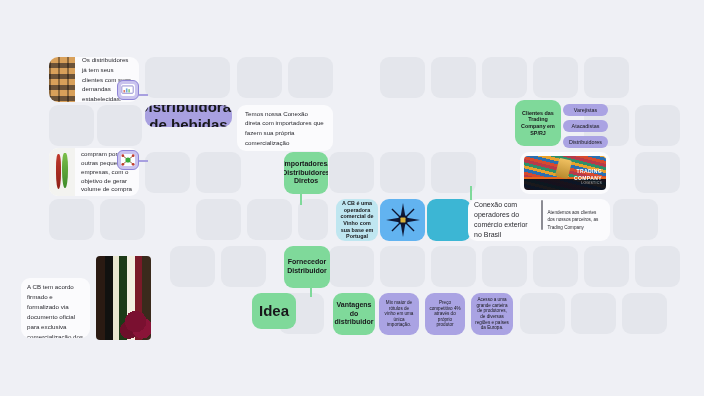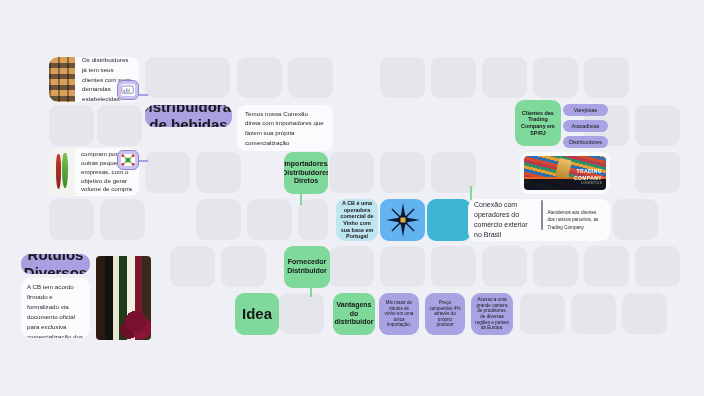--- a/index.html
+++ b/index.html
@@ -285,41 +285,38 @@
     <span>Atacadistas</span>
   </div>
   <div class="node purple-soft t6" style="left:563px;top:136px;width:45px;height:12px;">
     <span>Distribuidores</span>
   </div>
 
   <div class="node green bold t7" style="left:284px;top:246px;width:46px;height:42px;padding:2px;">
     <span>Fornecedor Distribuidor</span>
   </div>
 
-  <div class="node green bold t9" style="left:235px;top:293px;width:44px;height:42px;">
+  <div class="node green bold t9" style="left:252px;top:293px;width:44px;height:36px;">
     <span>Idea</span>
   </div>
 
   <div class="node green bold t7" style="left:333px;top:293px;width:42px;height:42px;padding:2px;">
     <span>Vantagens do distribuidor</span>
   </div>
 
   <div class="node purple-soft t55" style="left:379px;top:293px;width:40px;height:42px;padding:4px;">
     <span>Mix maior de rótulos de vinho em uma única importação.</span>
   </div>
   <div class="node purple-soft t55" style="left:425px;top:293px;width:40px;height:42px;padding:4px;">
     <span>Preço competitivo 4% através do próprio produtor</span>
   </div>
   <div class="node purple-soft t55" style="left:471px;top:293px;width:42px;height:42px;padding:4px;">
     <span>Acesso a uma grande carteira de produtores, de diversas regiões e países da Europa.</span>
   </div>
 
-  <div class="node purple bold t9" style="left:21px;top:254px;width:69px;height:20px;">
-    <span>Rótulos Diversos</span>
-  </div>
 
   <div class="txtcard" style="left:21px;top:278px;width:69px;height:60px;padding:4px 6px;align-items:flex-start;">
     <div class="body t6" style="line-height:1.6;">A CB tem acordo firmado e formalizado via documento oficial para exclusiva comercialização dos rótulos sob a gestão do distribuidor.</div>
   </div>
 
   <div class="thumb img-wine" style="left:96px;top:256px;width:55px;height:84px;border-radius:4px;"></div>
 
 </div>
 
 </body></html>

